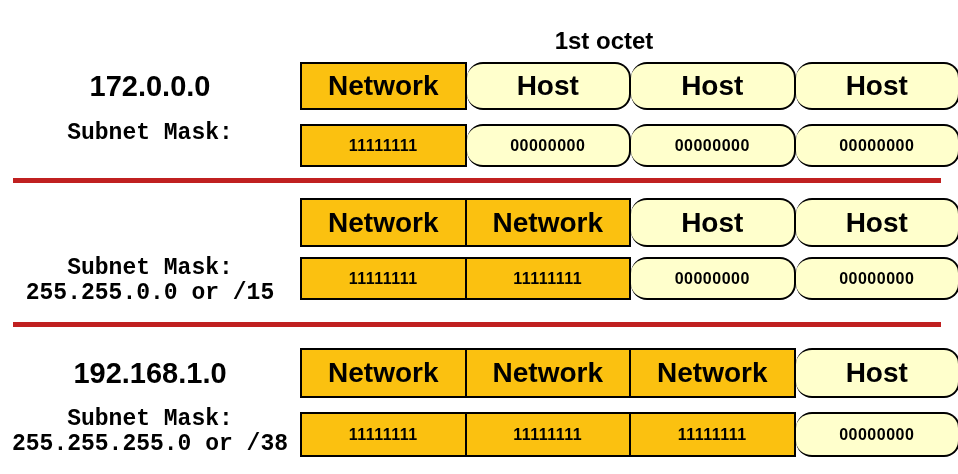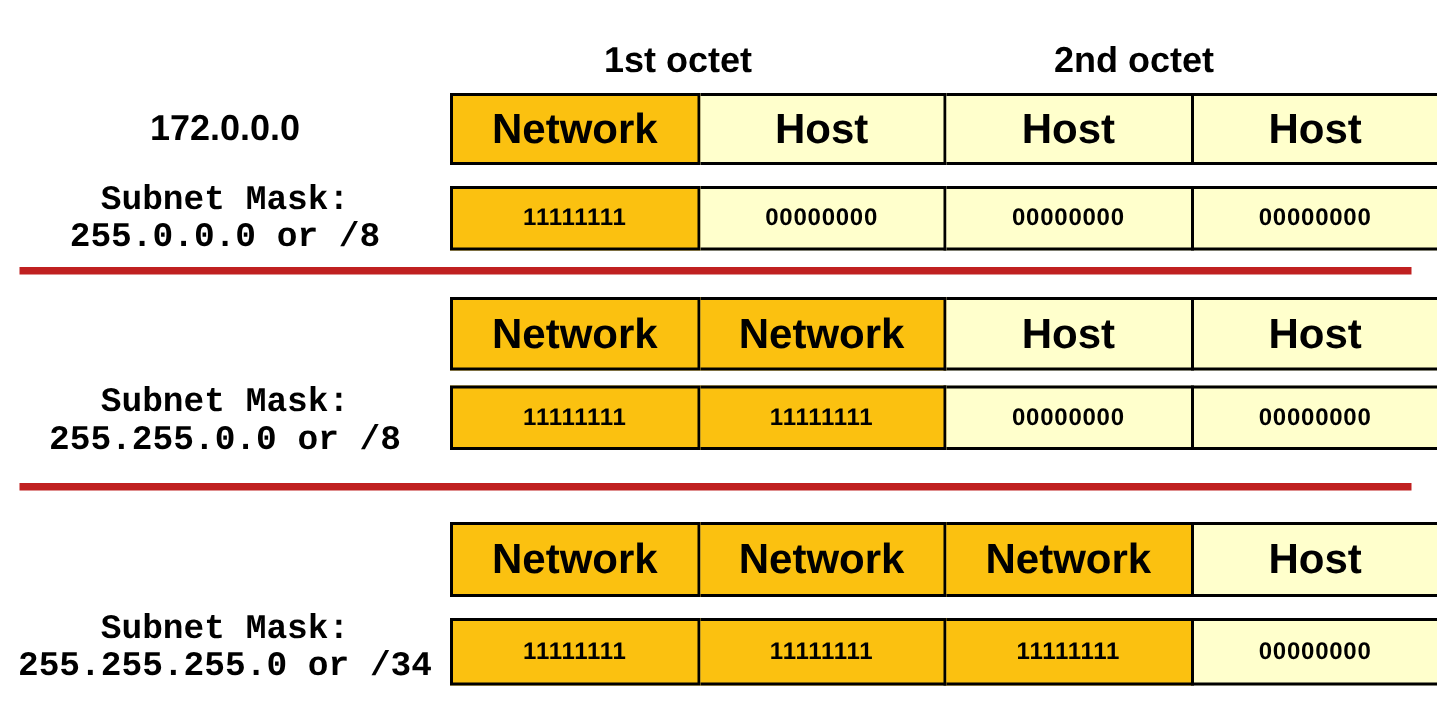--- a/index.html
+++ b/index.html
@@ -3,100 +3,99 @@
 <meta charset="utf-8">
 <style>
   html,body { margin:0; padding:0; background:#ffffff; }
   .canvas {
     position:relative; width:958px; height:474px; background:#ffffff;
     font-family:"Liberation Sans", sans-serif; font-weight:bold; color:#000;
     overflow:hidden;
   }
   
   .leftlabel { position:absolute; left:6px; width:288px; text-align:center; }
-  .addr { font-size:24px; display:flex; align-items:center; justify-content:center; }
+  .addr { font-size:29px; display:flex; align-items:center; justify-content:center; }
   .mask { font-size:23px; line-height:25px;font-family:Liberation Mono, monospace; }
   
   .octet-headers {
     position:absolute; left:300px; top:27px; width:608px; height:26px;
     display:flex; font-size:24px;
   }
   .octet-headers span { flex:1 1 0; text-align:center; }
   
   .cellrow {
     position:absolute; left:300px; width:660px;
     display:flex; box-sizing:border-box;
   }
   .cell {
     flex:1 1 0; box-sizing:border-box;
     border:2px solid #000; border-left:none;
     display:flex; align-items:center; justify-content:center;
   }
   .cell:first-child { border-left:2px solid #000; }
   .net  { background:#FBC110; }
-  .host { background:#FFFFCC; }
+  .host { background:#FFFFCC;border-radius:16px; }
   .roles { font-size:28px; }
   .bits  { font-size:16px; letter-spacing:0.5px; }
   
   .redline {
     position:absolute; left:13px; width:928px; height:5px; background:#C02020;
   }
 </style>
 </head>
 <body>
 
 <div class="canvas">
 
   <div class="octet-headers">
     <span>1st octet</span>
-    <span>2nd octet</span>
   </div>
 
   <div class="leftlabel addr" style="top:62px; height:48px;">172.0.0.0</div>
   <div class="leftlabel mask" style="top:121px;">
     <div>Subnet Mask:</div>
-    <div>255.0.0.0 or /8</div>
   </div>
   <div class="cellrow roles" style="top:62px; height:48px;">
     <div class="cell net">Network</div>
     <div class="cell host">Host</div>
     <div class="cell host">Host</div>
     <div class="cell host">Host</div>
   </div>
   <div class="cellrow bits" style="top:124px; height:43px;">
     <div class="cell net">11111111</div>
     <div class="cell host">00000000</div>
     <div class="cell host">00000000</div>
     <div class="cell host">00000000</div>
   </div>
 
   <div class="redline" style="top:178px;"></div>
 
   <div class="leftlabel mask" style="top:256px;">
     <div>Subnet Mask:</div>
-    <div>255.255.0.0 or /8</div>
+    <div>255.255.0.0 or /15</div>
   </div>
   <div class="cellrow roles" style="top:198px; height:49px;">
     <div class="cell net">Network</div>
     <div class="cell net">Network</div>
     <div class="cell host">Host</div>
     <div class="cell host">Host</div>
   </div>
   <div class="cellrow bits" style="top:257px; height:43px;">
     <div class="cell net">11111111</div>
     <div class="cell net">11111111</div>
     <div class="cell host">00000000</div>
     <div class="cell host">00000000</div>
   </div>
 
   <div class="redline" style="top:322px;"></div>
 
+  <div class="leftlabel addr" style="top:348px; height:50px;">192.168.1.0</div>
   <div class="leftlabel mask" style="top:407px;">
     <div>Subnet Mask:</div>
-    <div>255.255.255.0 or /34</div>
+    <div>255.255.255.0 or /38</div>
   </div>
   <div class="cellrow roles" style="top:348px; height:50px;">
     <div class="cell net">Network</div>
     <div class="cell net">Network</div>
     <div class="cell net">Network</div>
     <div class="cell host">Host</div>
   </div>
   <div class="cellrow bits" style="top:412px; height:45px;">
     <div class="cell net">11111111</div>
     <div class="cell net">11111111</div>

